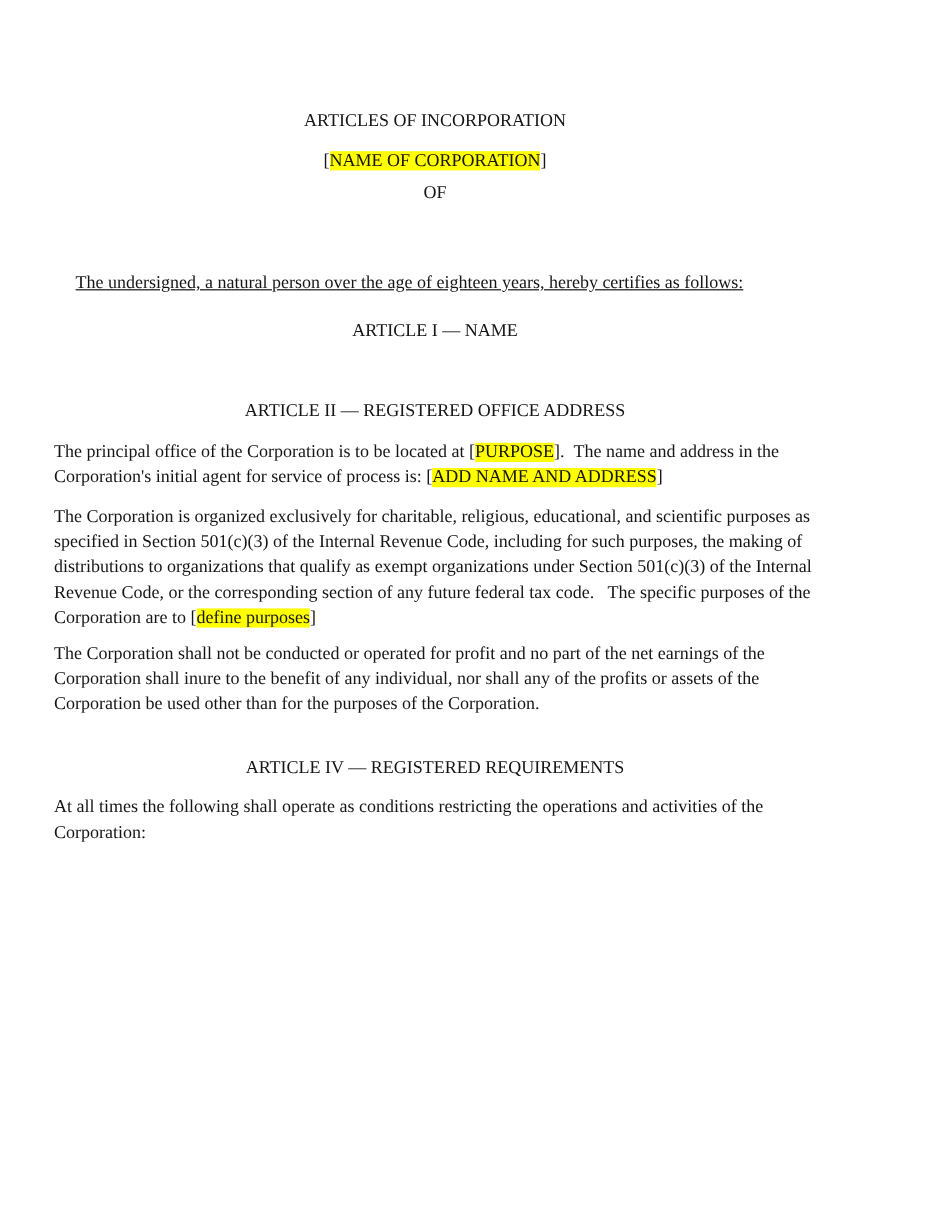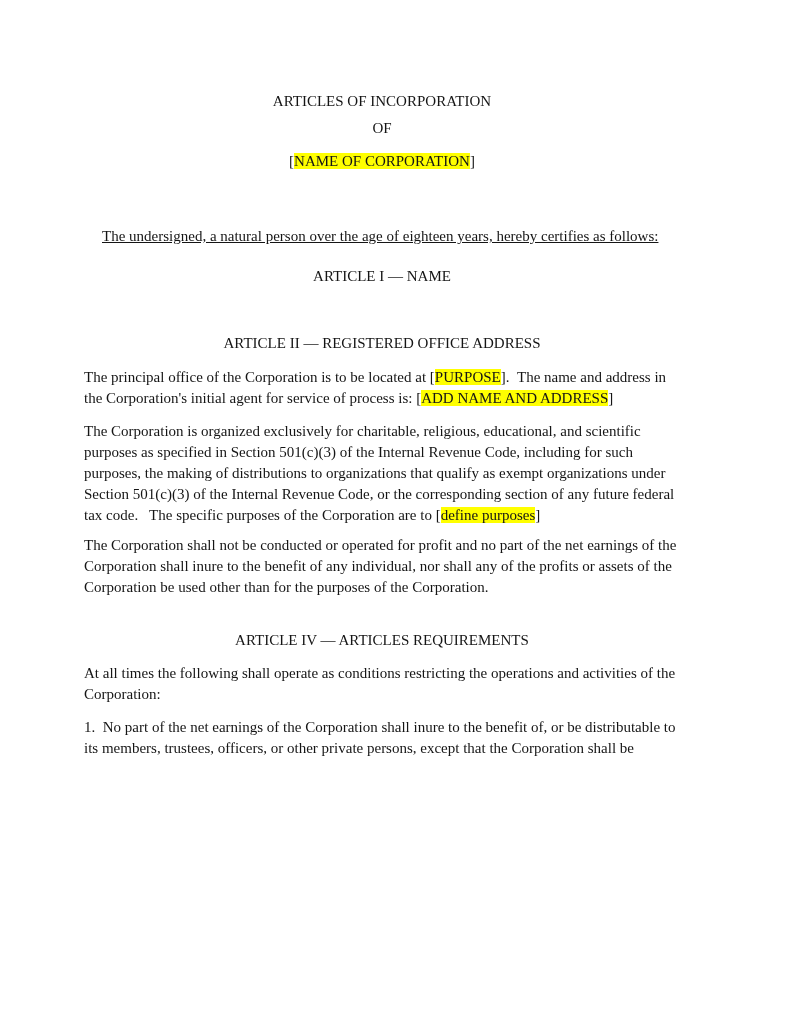--- a/index.html
+++ b/index.html
@@ -11,21 +11,21 @@
     width: 791px;
     height: 1024px;
     overflow: hidden;
     color: #151515;
     font-family: "Liberation Serif", "DejaVu Serif", serif;
   }
   .page {
     box-sizing: border-box;
     width: 764px;
     height: 1024px;
-    padding: 91px 84px 0 84px;
+    padding: 91px 84px 0 45px;
     background: #ffffff;
   }
   .line {
     margin: 0;
     font-size: 15px;
     line-height: 21px;
     text-align: left;
   }
   .center {
     text-align: center;
@@ -38,37 +38,36 @@
     background: #ffff00;
   }
 </style>
 </head>
 <body>
 
 <div class="page">
 
   <p class="line center" style="margin-top:0"><span>ARTICLES OF INCORPORATION</span></p>
 
+  <p class="line center" style="margin-top:12px"><span>[</span><span class="hl">NAME OF CORPORATION</span><span>]</span></p>
+
   <p class="line center" style="margin-top:6px"><span>OF</span></p>
-
-  <p class="line center" style="margin-top:12px"><span>[</span><span class="hl">NAME OF CORPORATION</span><span>]</span></p>
 
   <p class="line indent" style="margin-top:54px"><span>The undersigned, a natural person over the age of eighteen years, hereby certifies as follows:</span></p>
 
   <p class="line center" style="margin-top:19px"><span>ARTICLE I — NAME</span></p>
 
 
   <p class="line center" style="margin-top:46px"><span>ARTICLE II — REGISTERED OFFICE ADDRESS</span></p>
 
   <p class="line" style="margin-top:13px"><span>The principal office of the Corporation is to be located at [</span><span class="hl">PURPOSE</span><span>]. &nbsp;The name and address in the Corporation's initial agent for service of process is: [</span><span class="hl">ADD NAME AND ADDRESS</span><span>]</span></p>
 
 
   <p class="line" style="margin-top:12px"><span>The Corporation is organized exclusively for charitable, religious, educational, and scientific purposes as specified in Section 501(c)(3) of the Internal Revenue Code, including for such purposes, the making of distributions to organizations that qualify as exempt organizations under Section 501(c)(3) of the Internal Revenue Code, or the corresponding section of any future federal tax code. &nbsp; The specific purposes of the Corporation are to [</span><span class="hl">define purposes</span><span>]</span></p>
 
   <p class="line" style="margin-top:9px"><span>The Corporation shall not be conducted or operated for profit and no part of the net earnings of the Corporation shall inure to the benefit of any individual, nor shall any of the profits or assets of the Corporation be used other than for the purposes of the Corporation.</span></p>
 
-  <p class="line center" style="margin-top:32px"><span>ARTICLE IV — ARTICLES REQUIREMENTS</span></p>
+  <p class="line center" style="margin-top:32px"><span>ARTICLE IV — REGISTERED REQUIREMENTS</span></p>
 
   <p class="line" style="margin-top:12px"><span>At all times the following shall operate as conditions restricting the operations and activities of the Corporation:</span></p>
 
-  <p class="line" style="margin-top:12px"><span>1. &nbsp;No part of the net earnings of the Corporation shall inure to the benefit of, or be distributable to its members, trustees, officers, or other private persons, except that the Corporation shall be</span></p>
 
 </div>
 
 </body></html>

